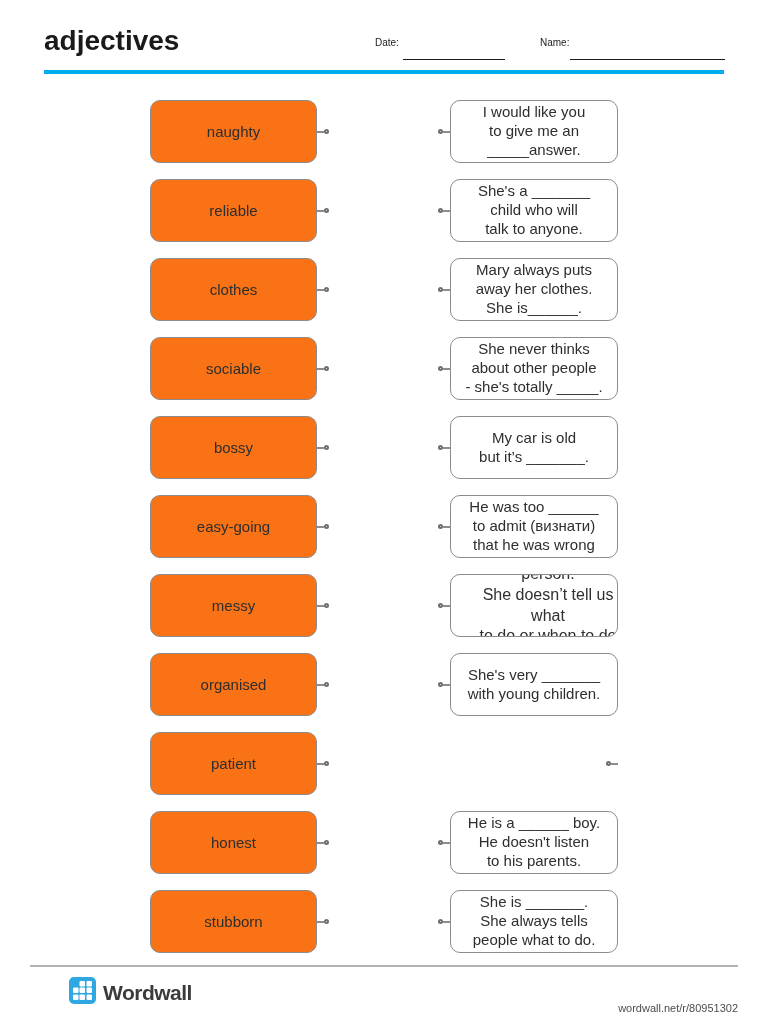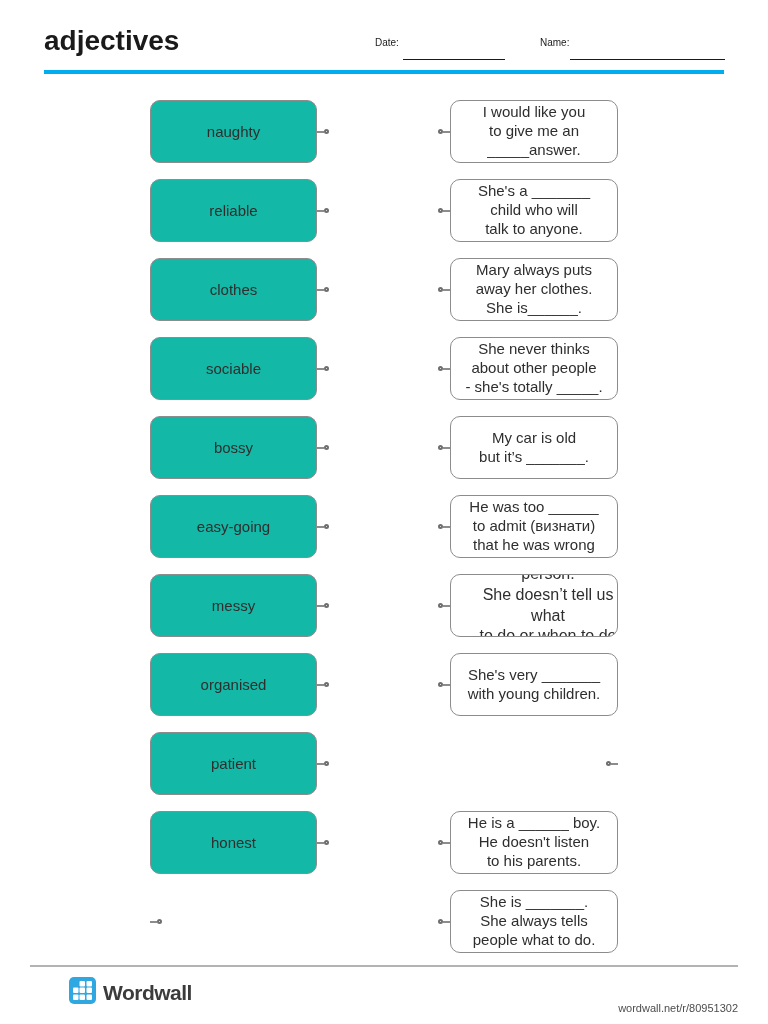--- a/index.html
+++ b/index.html
@@ -33,21 +33,21 @@
   .rows {
     position:absolute; top:100px; left:0; width:768px;
     display:flex; flex-direction:column; gap:16px;
   }
   .row {
     height:63px; display:flex; align-items:center;
     padding:0 150px;
   }
   .term-card {
     width:167px; height:63px; flex:none;
-    border:1.5px solid #8c8c8c; border-radius:10px; background:#14b8a6;
+    border:1.5px solid #8c8c8c; border-radius:10px; background:#f97316;
     display:flex; align-items:center; justify-content:center;
   }
   .term-text { font-size:15px; color:#2e2e2e; }
   .connector { display:flex; align-items:center; flex:none; }
   .cline { width:7px; height:2px; background:#8c8c8c; }
   .dot {
     width:5px; height:5px; border:2px solid #6e6e6e; border-radius:50%;
     background:#fff; flex:none;
   }
   .spacer { flex:1; }
@@ -281,20 +281,23 @@
           <span class="cline"></span>
         </div>
       <div class="def-card">
           <span class="def-text">He is a ______ boy.
 He doesn't listen
 to his parents.</span>
         </div>
     </div>
 
     <div class="row">
+      <div class="term-card">
+          <span class="term-text">stubborn</span>
+        </div>
       <div class="connector">
           <span class="cline"></span>
           <span class="dot"></span>
         </div>
       <div class="spacer"></div>
       <div class="connector">
           <span class="dot"></span>
           <span class="cline"></span>
         </div>
       <div class="def-card">

